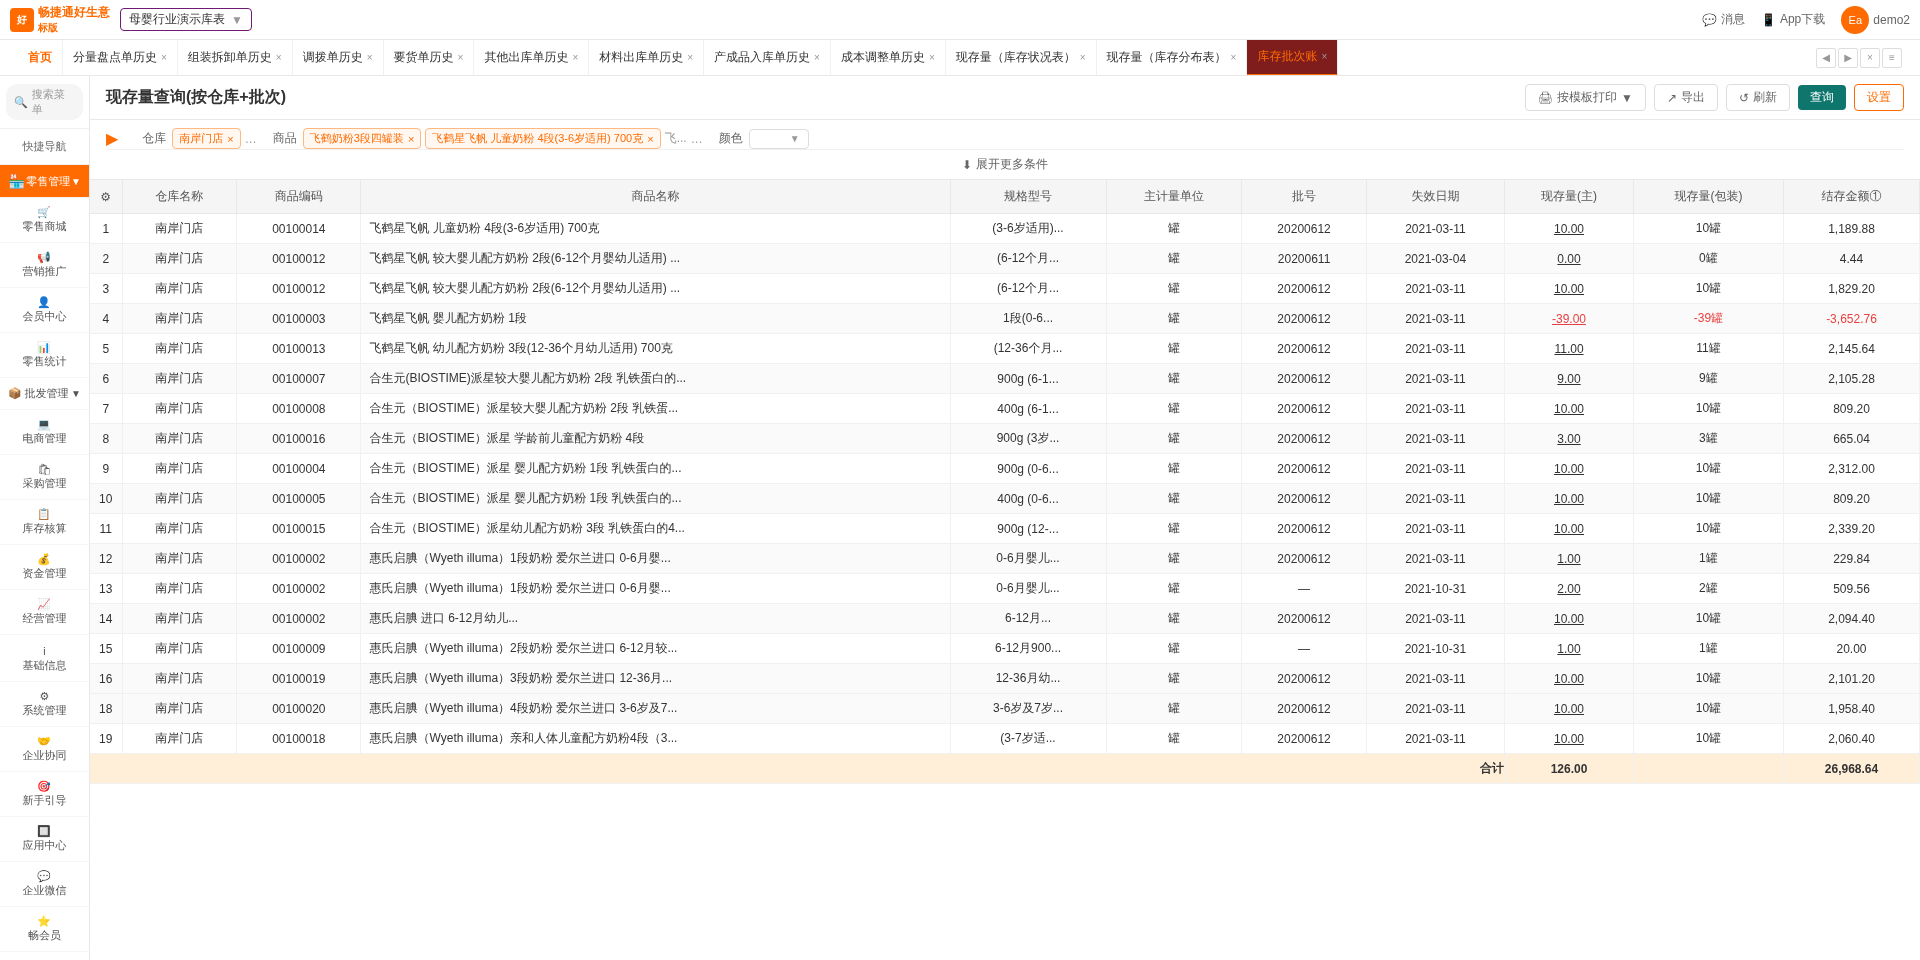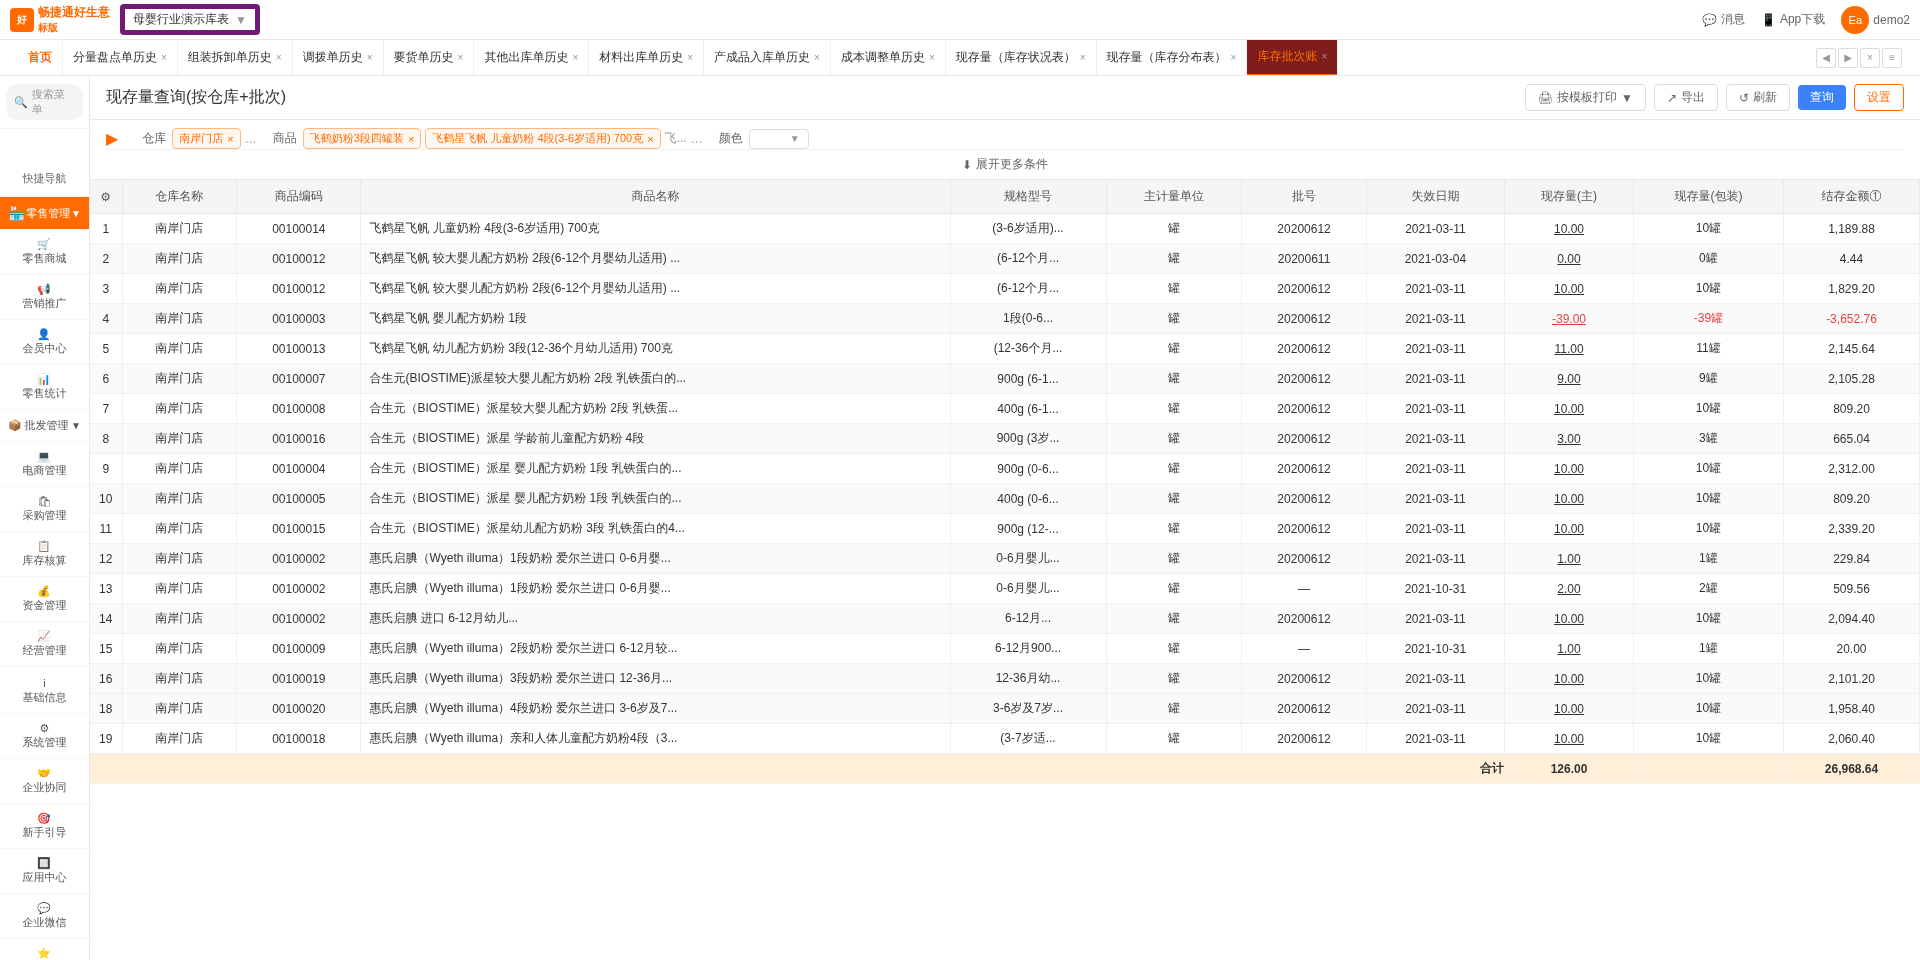--- a/index.html
+++ b/index.html
@@ -3,21 +3,21 @@
   <meta charset="utf-8">
   <style>
     * { box-sizing: border-box; margin: 0; padding: 0; }
     body { font-family: 'Microsoft YaHei', Arial, sans-serif; font-size: 12px; background: #f5f5f5; color: #333; overflow: hidden; }
 
     
     .top-bar { display: flex; align-items: center; background: #fff; height: 40px; padding: 0 10px; border-bottom: 1px solid #e8e8e8; justify-content: space-between; }
     .top-bar-left { display: flex; align-items: center; gap: 10px; }
     .logo-area { display: flex; align-items: center; gap: 4px; color: #ff6b00; font-weight: bold; font-size: 13px; }
     .logo-icon { width: 24px; height: 24px; background: #ff6b00; border-radius: 4px; display: flex; align-items: center; justify-content: center; color: #fff; font-size: 10px; }
-    .dropdown-select { display: flex; align-items: center; border: 5px solid #701a75; border-radius: 4px; padding: 2px 8px; font-size: 12px; cursor: pointer; background: #fff; }
+    .dropdown-select { display: flex; align-items: center; border: 1px solid #701a75; border-radius: 4px; padding: 2px 8px; font-size: 12px; cursor: pointer; background: #fff; }
     .top-bar-right { display: flex; align-items: center; gap: 16px; font-size: 12px; color: #666; }
     .top-right-item { display: flex; align-items: center; gap: 4px; cursor: pointer; }
     .avatar { width: 28px; height: 28px; border-radius: 50%; background: #ff6b00; display: flex; align-items: center; justify-content: center; color: #fff; font-size: 11px; }
 
     
     .nav-tabs { display: flex; align-items: center; background: #fff; border-bottom: 1px solid #e8e8e8; height: 36px; overflow: hidden; padding: 0 18px; }
     .nav-tab { display: flex; align-items: center; padding: 0 10px; height: 36px; font-size: 12px; cursor: pointer; white-space: nowrap; border-right: 1px solid #f0f0f0; color: #333; position: relative; }
     .nav-tab.home { color: #ff6b00; font-weight: bold; }
     .nav-tab .close-btn { margin-left: 4px; color: #999; font-size: 10px; cursor: pointer; }
     .nav-tab.active { background: #7f1d1d; color: #ff6b00; border-bottom: 2px solid #ff6b00; }
@@ -25,34 +25,34 @@
     .nav-arrow { width: 20px; height: 20px; display: flex; align-items: center; justify-content: center; cursor: pointer; color: #999; border: 1px solid #ddd; border-radius: 2px; font-size: 10px; }
 
     
     .main-layout { display: flex; height: calc(100vh - 76px); }
 
     
     .sidebar { width: 90px; background: #fff; border-right: 1px solid #e8e8e8; display: flex; flex-direction: column; overflow-y: auto; }
     .sidebar-search { padding: 8px 6px; border-bottom: 1px solid #f0f0f0; }
     .sidebar-search-box { display: flex; align-items: center; background: #f5f5f5; border-radius: 12px; padding: 3px 8px; font-size: 11px; color: #999; gap: 4px; cursor: pointer; }
     .sidebar-nav { padding: 4px 0; border-bottom: 1px solid #f0f0f0; }
-    .sidebar-nav-item { display: flex; align-items: center; justify-content: center; padding: 6px 4px; font-size: 11px; color: #666; cursor: pointer; text-align: center; margin-top: 32px; }
+    .sidebar-nav-item { display: flex; align-items: center; justify-content: center; padding: 6px 4px; font-size: 11px; color: #666; cursor: pointer; text-align: center; }
     .sidebar-item { padding: 8px 4px; display: flex; flex-direction: column; align-items: center; justify-content: center; cursor: pointer; text-align: center; font-size: 11px; color: #555; border-bottom: 1px solid #f5f5f5; }
     .sidebar-item.active { background: #ff6b00; color: #fff; }
 
     
     .content { flex: 1; overflow: hidden; display: flex; flex-direction: column; }
 
     
     .page-header { background: #fff; padding: 8px 16px; display: flex; align-items: center; justify-content: space-between; border-bottom: 1px solid #e8e8e8; }
-    .page-title { font-size: 16px; font-weight: normal; color: #333; }
+    .page-title { font-size: 16px; font-weight: bold; color: #333; }
     .header-actions { display: flex; align-items: center; gap: 8px; }
     .btn { padding: 4px 12px; border-radius: 4px; cursor: pointer; font-size: 12px; display: flex; align-items: center; gap: 4px; }
     .btn-default { border: 1px solid #ddd; background: #fff; color: #666; }
-    .btn-primary { background: #3b82f6; color: #fff; border: none; }
+    .btn-primary { background: #0f766e; color: #fff; border: none; }
     .filter-row { display: flex; align-items: center; gap: 16px; flex-wrap: nowrap; }
     .filter-item { display: flex; align-items: center; gap: 6px; }
     .filter-label { color: #666; white-space: nowrap; font-size: 12px; }
     .filter-tags { display: flex; align-items: center; gap: 4px; flex-wrap: nowrap; }
     .filter-tag { display: flex; align-items: center; background: #fff7f0; border: 1px solid #ffb880; border-radius: 4px; padding: 2px 6px; font-size: 11px; color: #ff6b00; gap: 4px; }
     .filter-tag .remove { cursor: pointer; color: #ff6b00; }
     .filter-more { color: #999; cursor: pointer; font-size: 12px; }
 
     
     .table-container { flex: 1; overflow-y: auto; background: #fff; }

